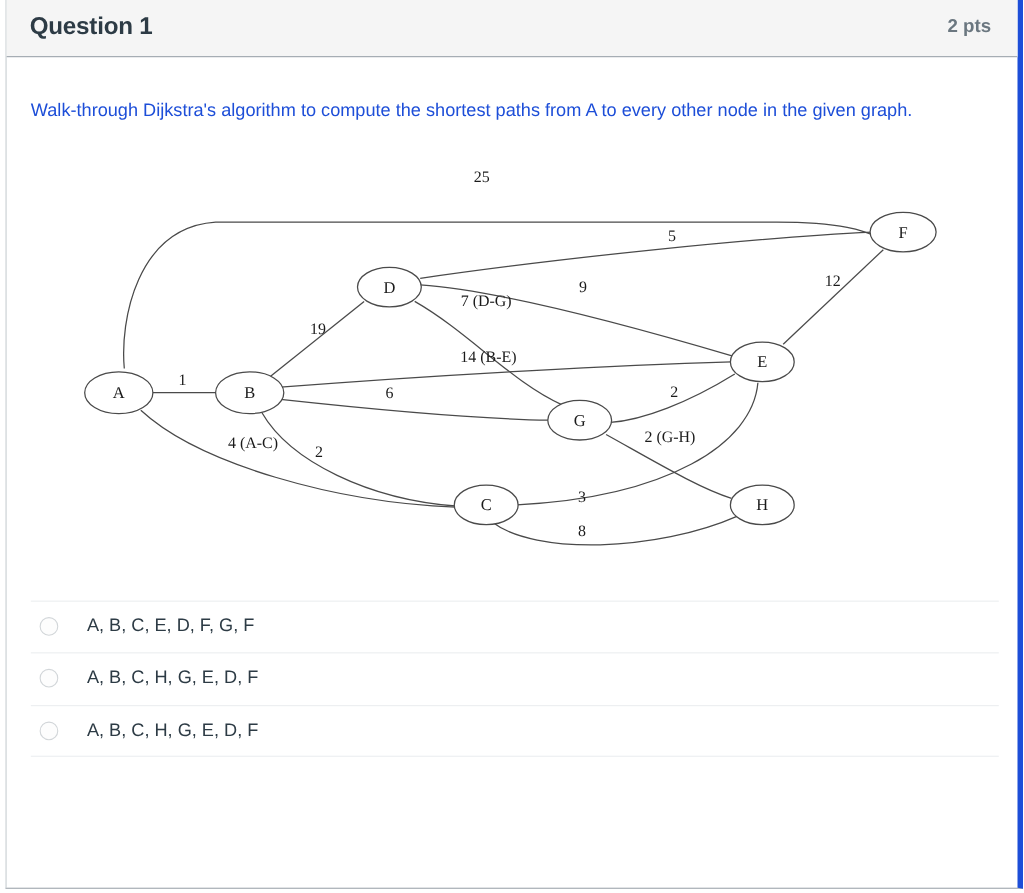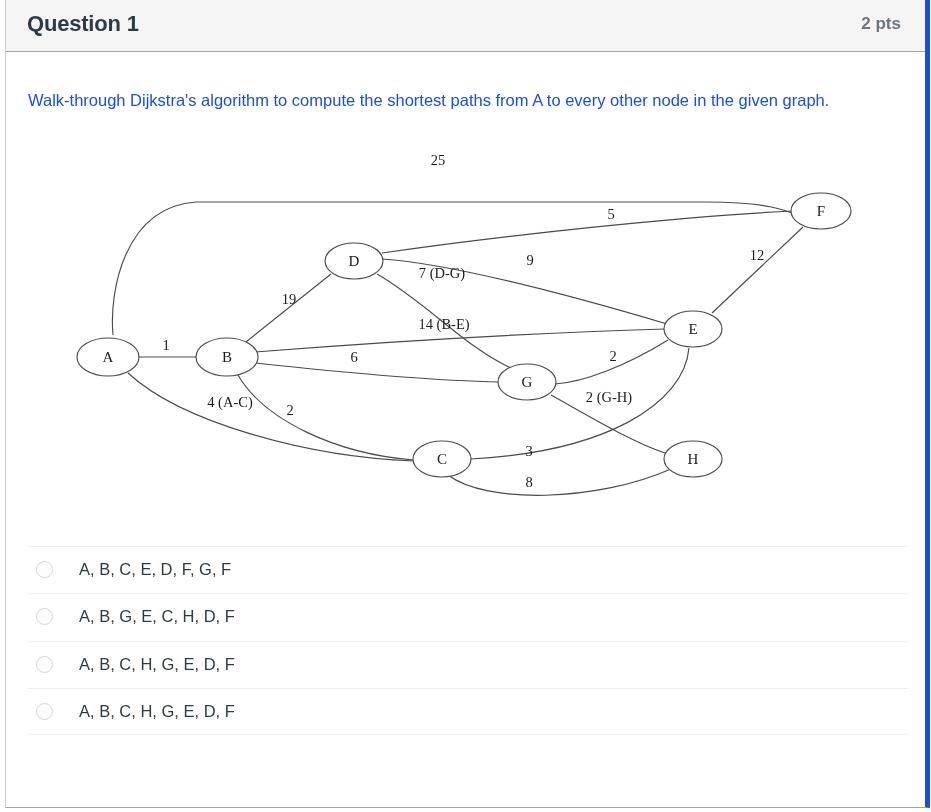--- a/index.html
+++ b/index.html
@@ -234,24 +234,20 @@
       </svg>
     </div>
 
     <div class="answers">
       <div class="answer-row">
         <span class="radio"></span>
         <span class="answer-label">A, B, C, E, D, F, G, F</span>
       </div>
       <div class="answer-row">
         <span class="radio"></span>
-        <span class="answer-label">A, B, G, E, C, H, D, F</span>
-      </div>
-      <div class="answer-row">
-        <span class="radio"></span>
         <span class="answer-label">A, B, C, H, G, E, D, F</span>
       </div>
       <div class="answer-row">
         <span class="radio"></span>
         <span class="answer-label">A, B, C, H, G, E, D, F</span>
       </div>
     </div>
 
   </div>
 </div>

